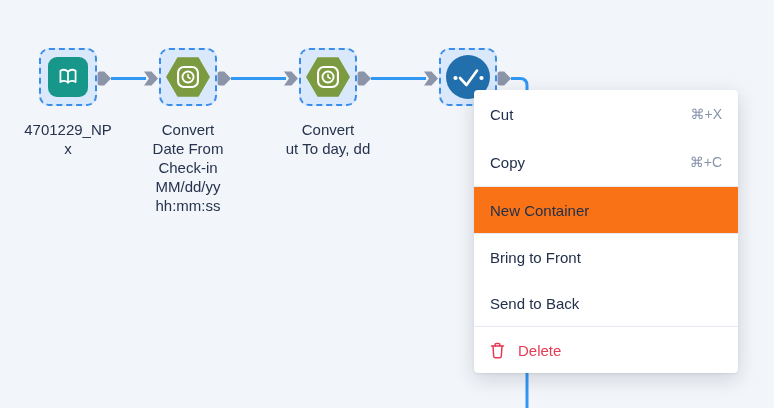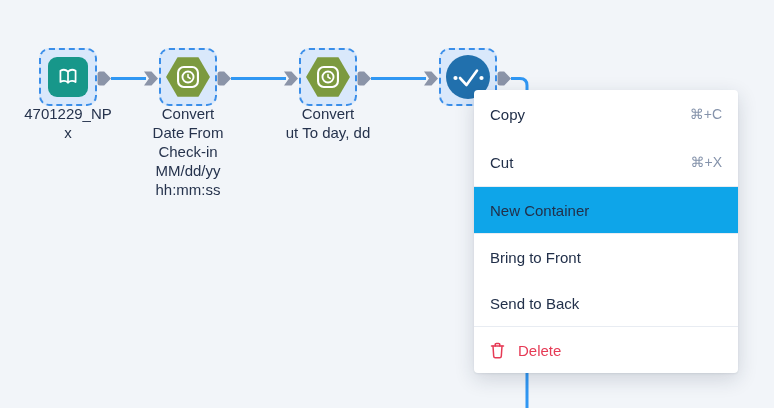--- a/index.html
+++ b/index.html
@@ -19,40 +19,40 @@
     display:flex; align-items:center; justify-content:center;
   }
   .icon-tile {
     width:40px; height:40px; border-radius:9px; background:#17978a;
     display:flex; align-items:center; justify-content:center;
   }
   .hex-icon, .circle-icon { display:flex; align-items:center; justify-content:center; }
   .circle-icon { width:44px; height:44px; border-radius:50%; background:#2170ad; }
 
   .node-label {
-    position:absolute; width:124px; z-index:2; top:104px;
+    position:absolute; width:124px; z-index:2; top:120px;
     text-align:center; color:#26334d; font-size:15px; line-height:19px;
   }
   .node-label span { display:block; }
 
   .anchor { position:absolute; top:71px; z-index:3; }
 
   
   .menu {
     position:absolute; left:474px; top:90px; width:264px; z-index:10;
     background:#ffffff; border-radius:4px;
     box-shadow:0 1px 2px rgba(25,39,64,.08), 0 6px 20px rgba(25,39,64,.16);
     overflow:hidden;
   }
   .menu-item {
     height:46px; display:flex; align-items:center; justify-content:space-between;
     padding:0 16px; font-size:15px; color:#22304a; cursor:default;
   }
   .menu-item.tall { height:48px; }
-  .menu-item.highlight { background:#0ea5e9;text-align:right; }
+  .menu-item.highlight { background:#f97316;text-align:right; }
   .menu-item .shortcut { color:#8593ab; font-size:14px; }
   .menu-sep { height:1px; background:#e8ecf2; }
   .menu-item.danger { color:#e63a55; justify-content:flex-start; gap:13px;align-items:center; }
 </style>
 </head>
 <body>
 
 <div class="canvas">
 
   <svg class="wires">
@@ -149,26 +149,26 @@
       </svg>
   </span>
   <span class="anchor" style="left:497px">
     <svg width="15" height="15" viewBox="0 0 15 15">
         <path d="M3 0.5 h4.2 L14 7.5 L7.2 14.5 H3 a2.5 2.5 0 0 1 -2.5 -2.5 v-9 A2.5 2.5 0 0 1 3 0.5 Z" fill="#8b94a8"></path>
       </svg>
   </span>
 
   <div class="menu">
     <div class="menu-item tall">
+      <span>Cut</span>
+      <span class="shortcut">⌘+X</span>
+    </div>
+    <div class="menu-item tall">
       <span>Copy</span>
       <span class="shortcut">⌘+C</span>
-    </div>
-    <div class="menu-item tall">
-      <span>Cut</span>
-      <span class="shortcut">⌘+X</span>
     </div>
     <div class="menu-sep"></div>
     <div class="menu-item highlight">
       <span>New Container</span>
     </div>
     <div class="menu-sep"></div>
     <div class="menu-item">
       <span>Bring to Front</span>
     </div>
     <div class="menu-item">

